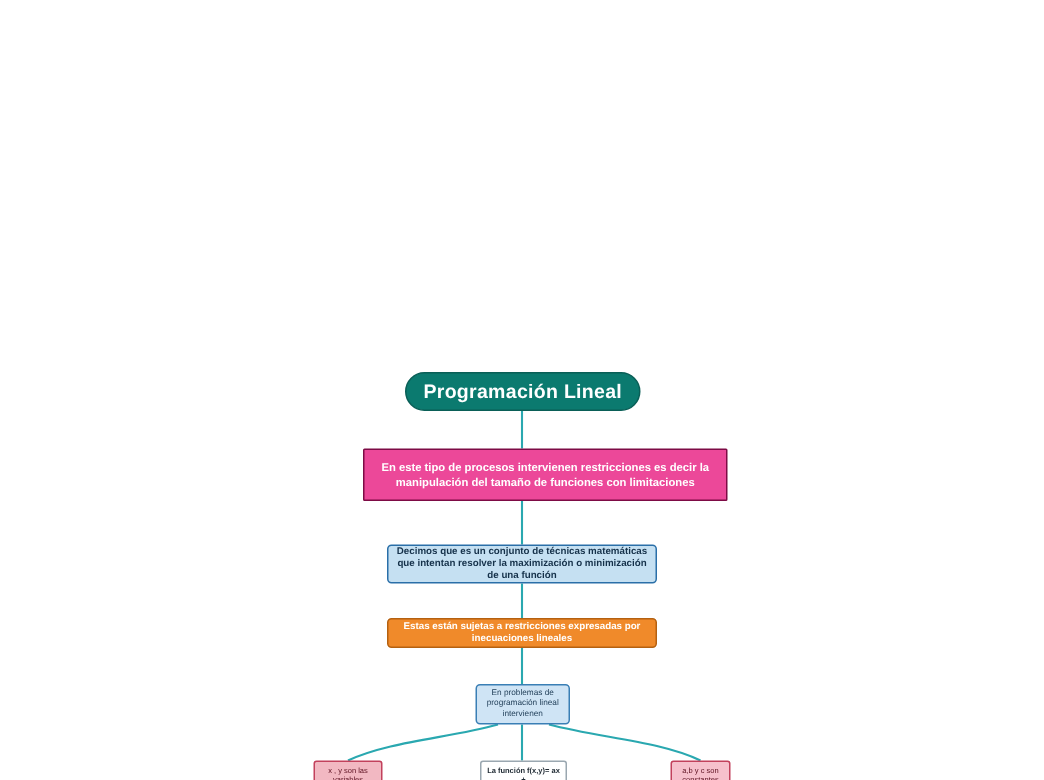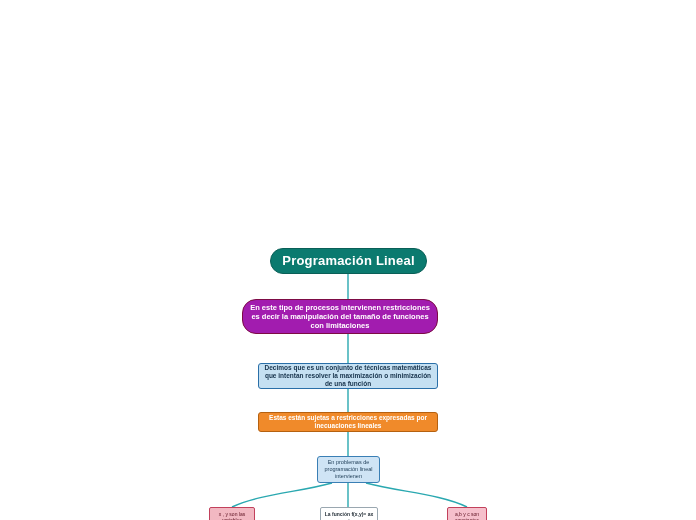--- a/index.html
+++ b/index.html
@@ -54,25 +54,25 @@
     color: #ffffff;
     font-size: 13px;
     font-weight: bold;
     letter-spacing: 0.2px;
   }
 
   
   #node-l1 {
     left: 242px;
     top: 299px;
-    width: 196px;
+    width: 243px;
     height: 35px;
-    background: #a21caf;
+    background: #ec4899;
     border: 1px solid #7d0b45;
-    border-radius: 14px;
+    border-radius: 1px;
     padding: 2px 4px;
   }
   #node-l1 .node-text {
     color: #ffffff;
     font-size: 7.5px;
     font-weight: bold;
   }
 
   
   #node-l2 {

